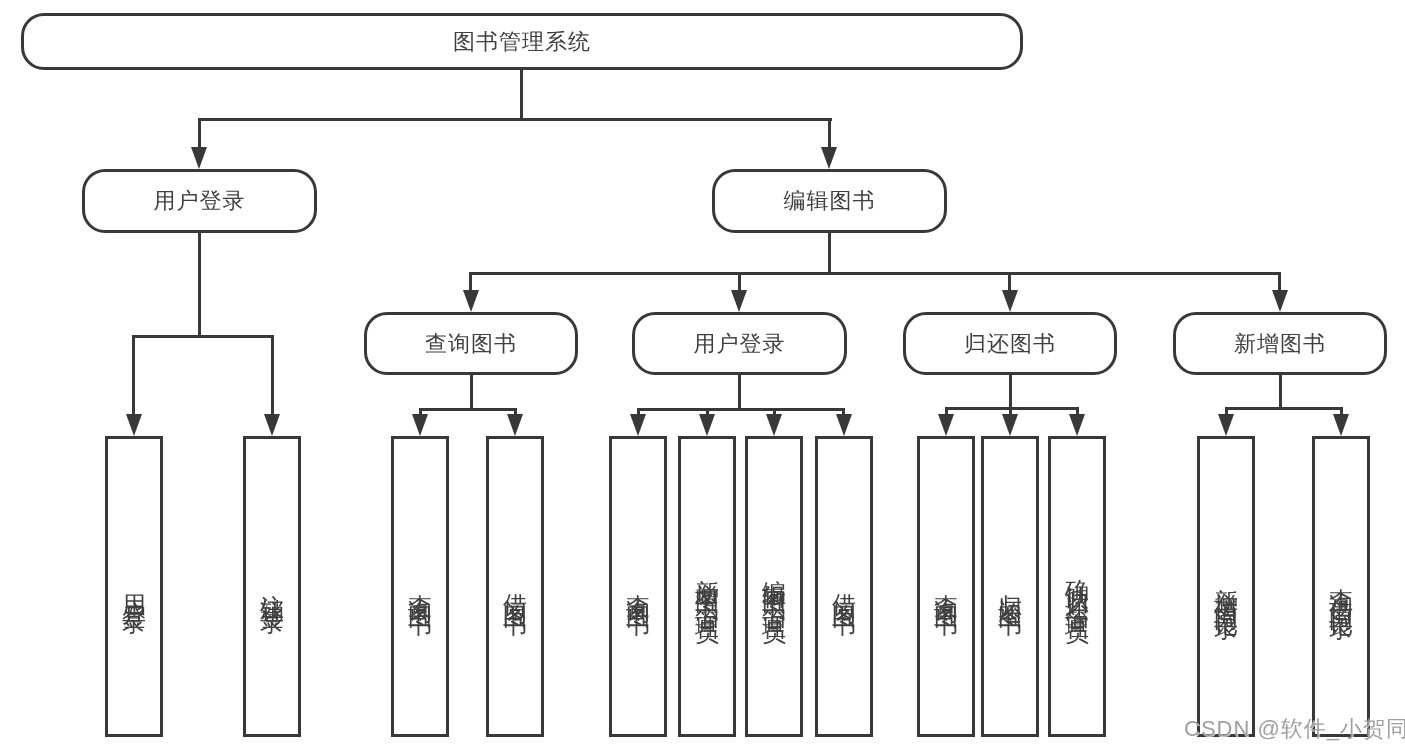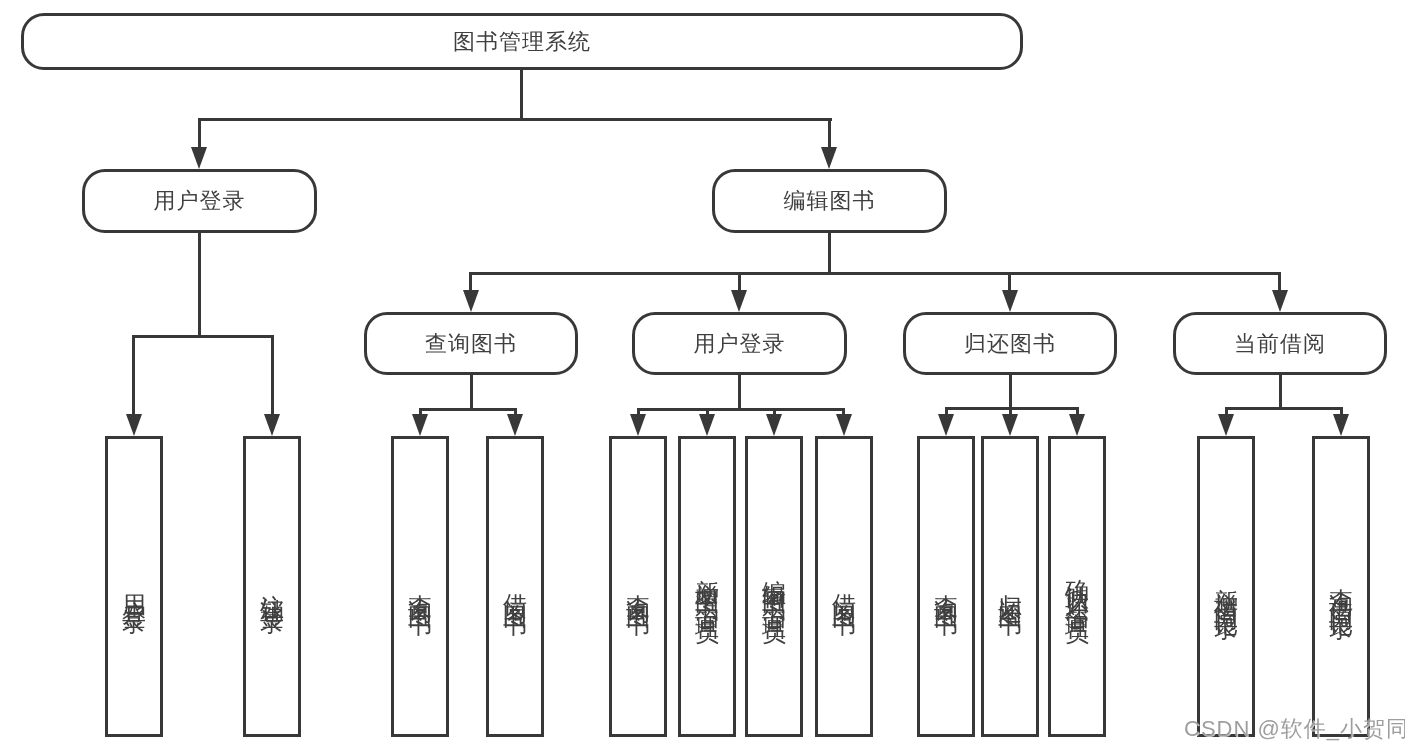--- a/index.html
+++ b/index.html
@@ -59,21 +59,21 @@
 <div class="canvas">
 
   <div class="box hbox" style="left:21px;top:13px;width:1002px;height:57px">图书管理系统</div>
 
   <div class="box hbox" style="left:82px;top:169px;width:235px;height:64px">用户登录</div>
   <div class="box hbox" style="left:712px;top:169px;width:235px;height:64px">编辑图书</div>
 
   <div class="box hbox" style="left:364px;top:312px;width:214px;height:63px">查询图书</div>
   <div class="box hbox" style="left:632px;top:312px;width:215px;height:63px">用户登录</div>
   <div class="box hbox" style="left:903px;top:312px;width:214px;height:63px">归还图书</div>
-  <div class="box hbox" style="left:1173px;top:312px;width:214px;height:63px">当前借阅</div>
+  <div class="box hbox" style="left:1173px;top:312px;width:214px;height:63px">新增图书</div>
 
   <div class="box vbox" style="left:105px;top:436px;width:58px;height:301px">用户登录</div>
   <div class="box vbox" style="left:243px;top:436px;width:58px;height:301px">注销登录</div>
 
   <div class="box vbox" style="left:391px;top:436px;width:58px;height:301px">查询图书</div>
   <div class="box vbox" style="left:486px;top:436px;width:58px;height:301px">借阅图书</div>
 
   <div class="box vbox" style="left:609px;top:436px;width:58px;height:301px">查询图书</div>
   <div class="box vbox" style="left:678px;top:436px;width:58px;height:301px">新增图书（管理员）</div>
   <div class="box vbox" style="left:745px;top:436px;width:58px;height:301px">编辑图书（管理员）</div>

